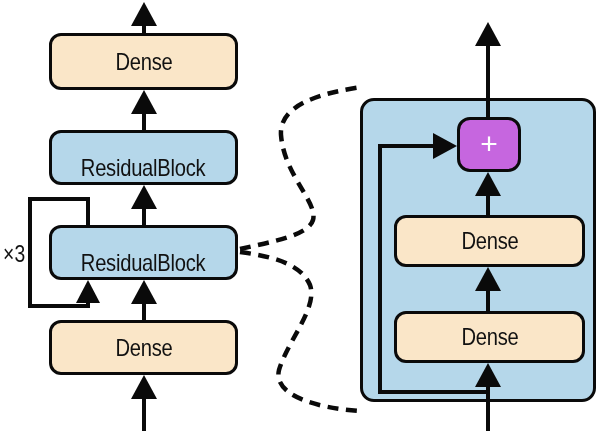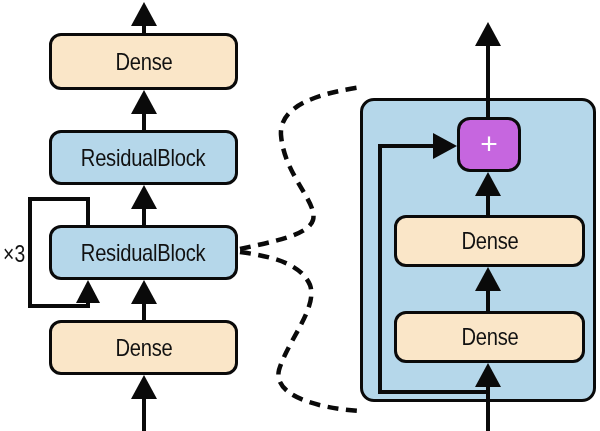--- a/index.html
+++ b/index.html
@@ -29,21 +29,21 @@
     position: absolute;
     box-sizing: border-box;
     border: 3px solid var(--stroke, #0A0A0A);
     border-radius: 12px;
     display: flex;
     align-items: center;
     justify-content: center;
     z-index: 3;
   }
   .dense  { background: var(--dense-fill, #FAE6C8); }
-  .resid  { background: var(--block-fill, #B5D7EA); }
+  .resid  { background: var(--block-fill, #B5D7EA); align-items: flex-end; }
   .plus-node {
     background: var(--add-fill, #C666DF);
     border-radius: 13px;
   }
   .lbl {
     display: inline-block;
     font-size: 24px;
     color: #111111;
     transform: scaleX(0.84);
     letter-spacing: -0.3px;

